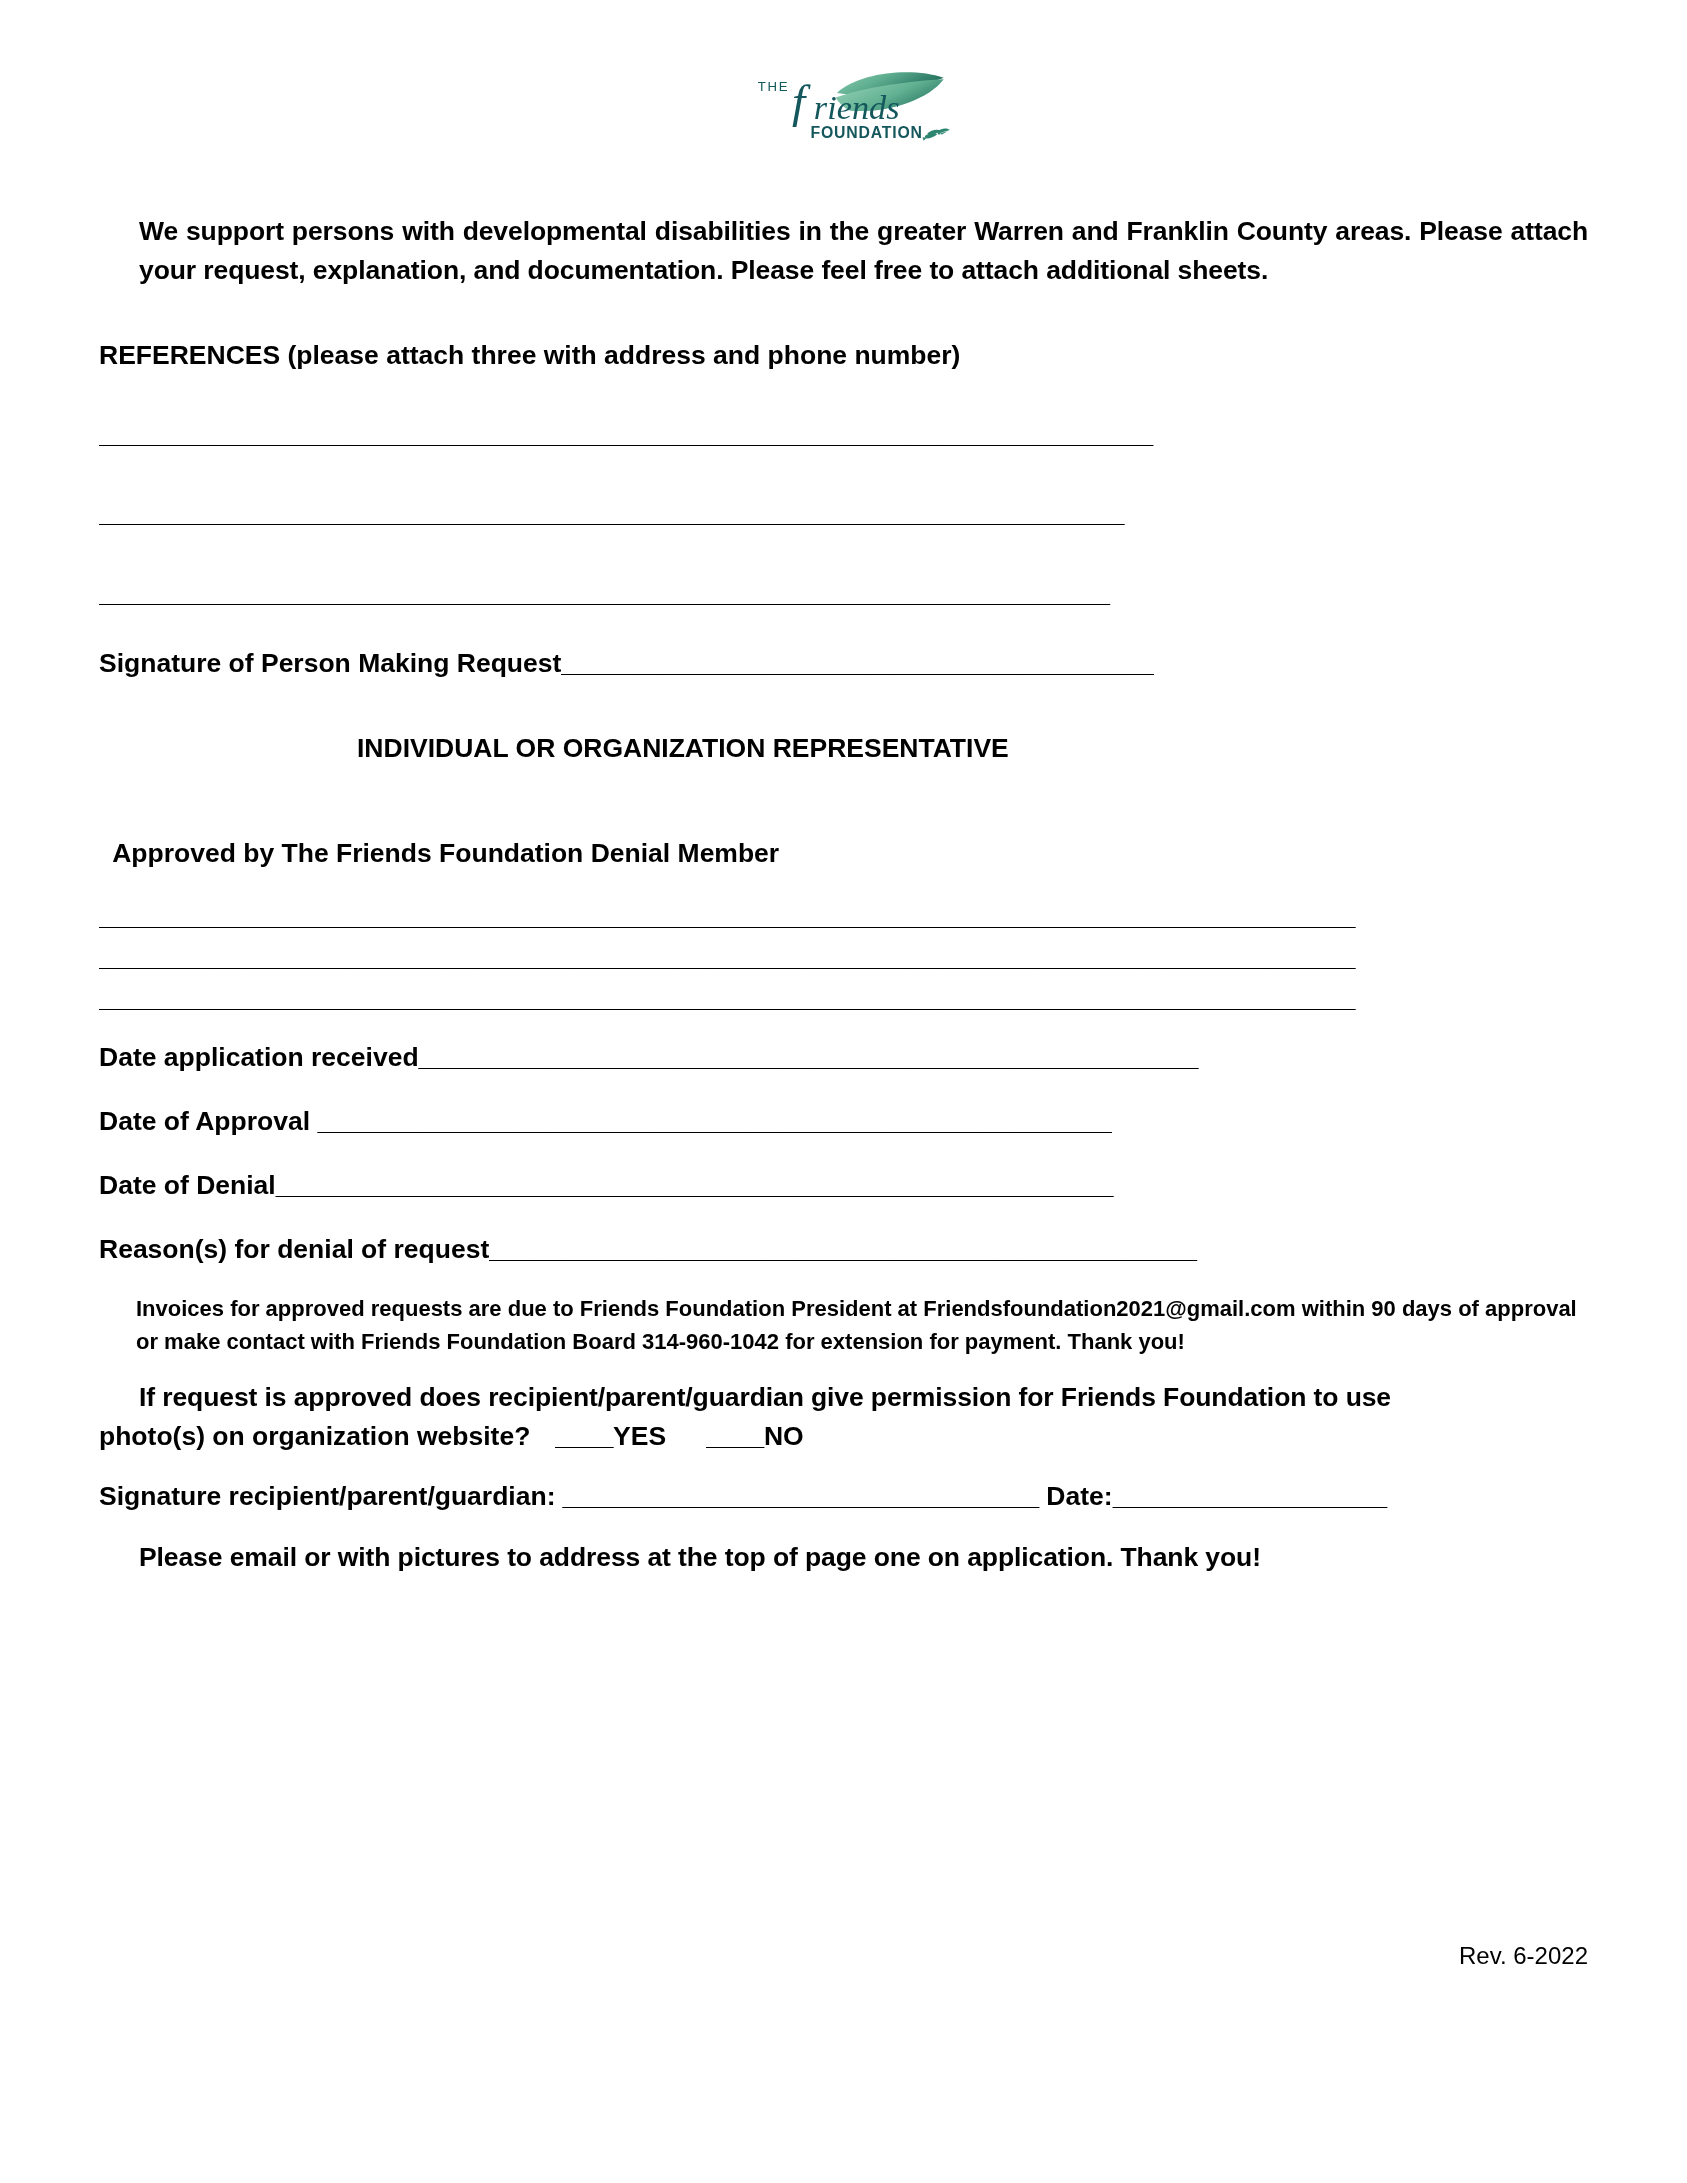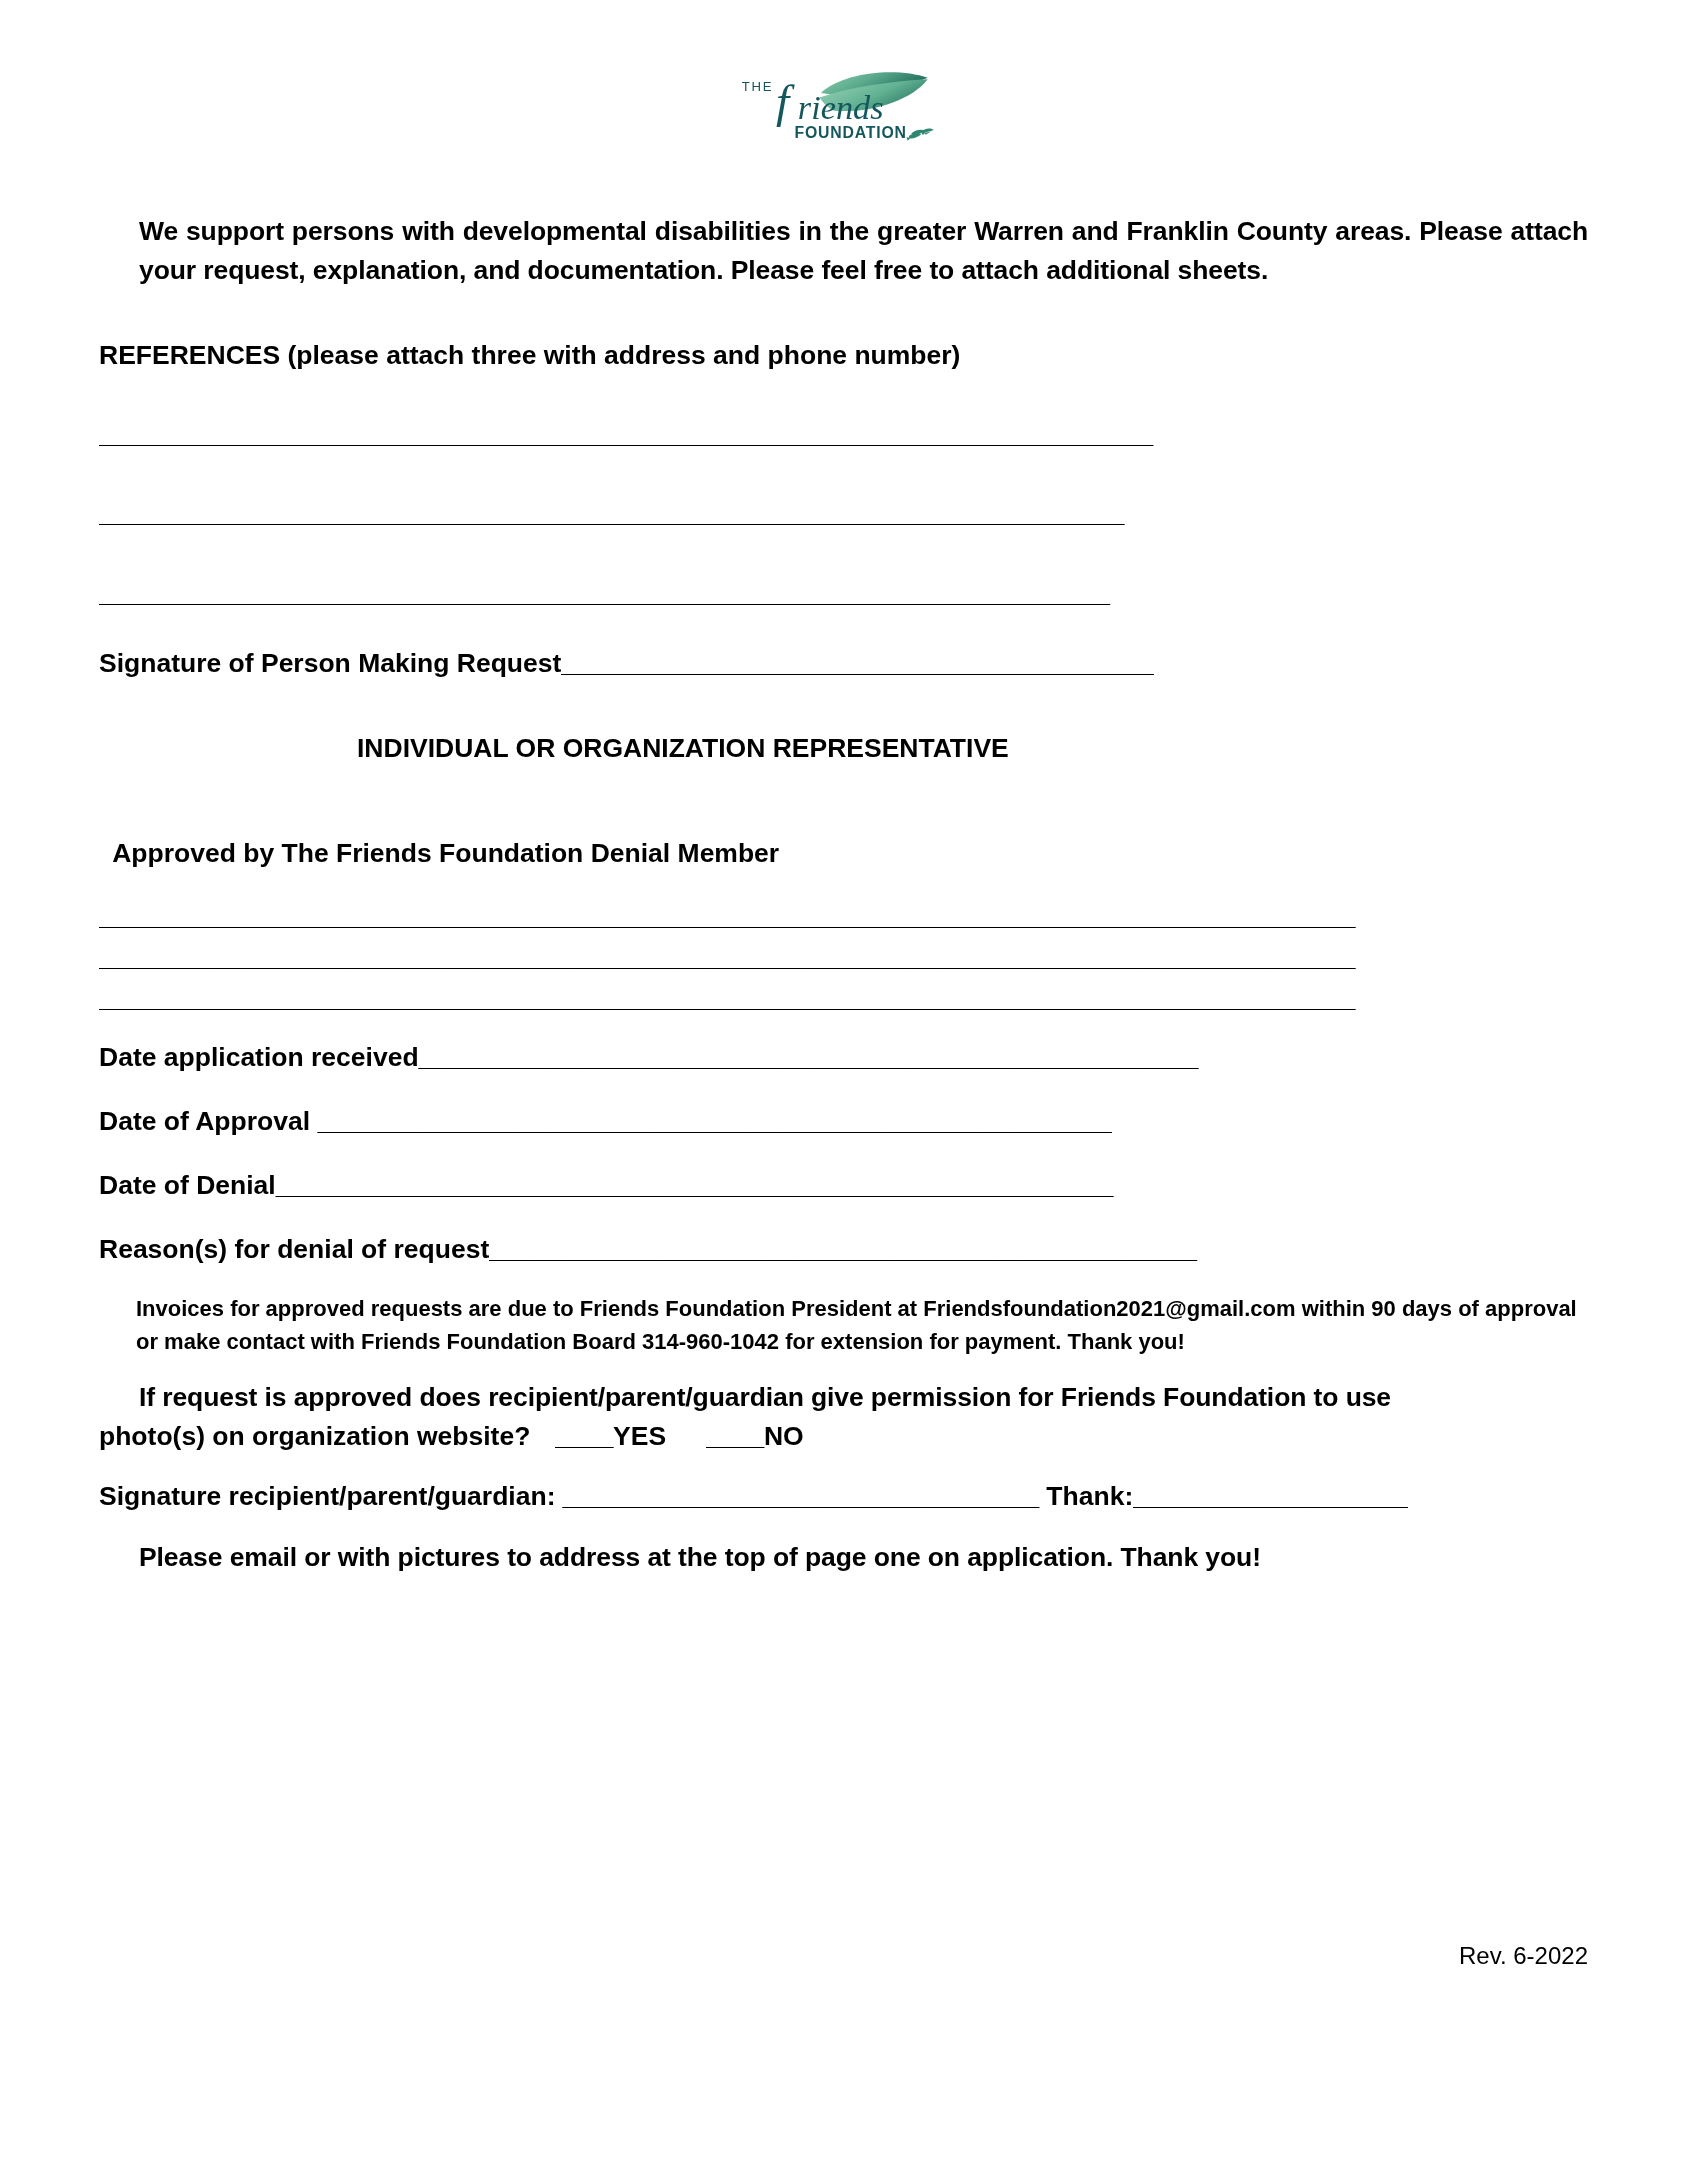--- a/index.html
+++ b/index.html
@@ -21,21 +21,21 @@
   .content {
     position: absolute;
     left: 99px;
     top: 0;
     width: 1489px;
   }
 
   
   .logo-wrap {
     position: absolute;
-    left: 0;
+    left: 16px;
     top: 0;
     width: 1489px;
     height: 212px;
     display: flex;
     align-items: center;
     justify-content: center;
   }
   .logo {
     width: 218px;
     height: 89px;
@@ -211,21 +211,21 @@
     <div style="height:20px"></div>
 
     <div class="para">If request is approved does recipient/parent/guardian give permission for Friends Foundation to use</div>
     <div class="row">
       <span>photo(s) on organization website?</span><span style="display:inline-block;width:25px"></span><span class="inline-line">____</span><span>YES</span><span style="display:inline-block;width:40px"></span><span class="inline-line">____</span><span>NO</span>
     </div>
 
     <div style="height:21px"></div>
 
     <div class="row">
-      <span>Signature recipient/parent/guardian:</span><span class="inline-line"> _________________________________</span><span> Thank:</span><span class="inline-line">___________________</span>
+      <span>Signature recipient/parent/guardian:</span><span class="inline-line"> _________________________________</span><span> Date:</span><span class="inline-line">___________________</span>
     </div>
 
     <div style="height:22.5px"></div>
 
     <div class="para">Please email or with pictures to address at the top of page one on application.  Thank you!</div>
 
     <div class="footer-rev">Rev. 6-2022</div>
 
   </div>
 </div>

